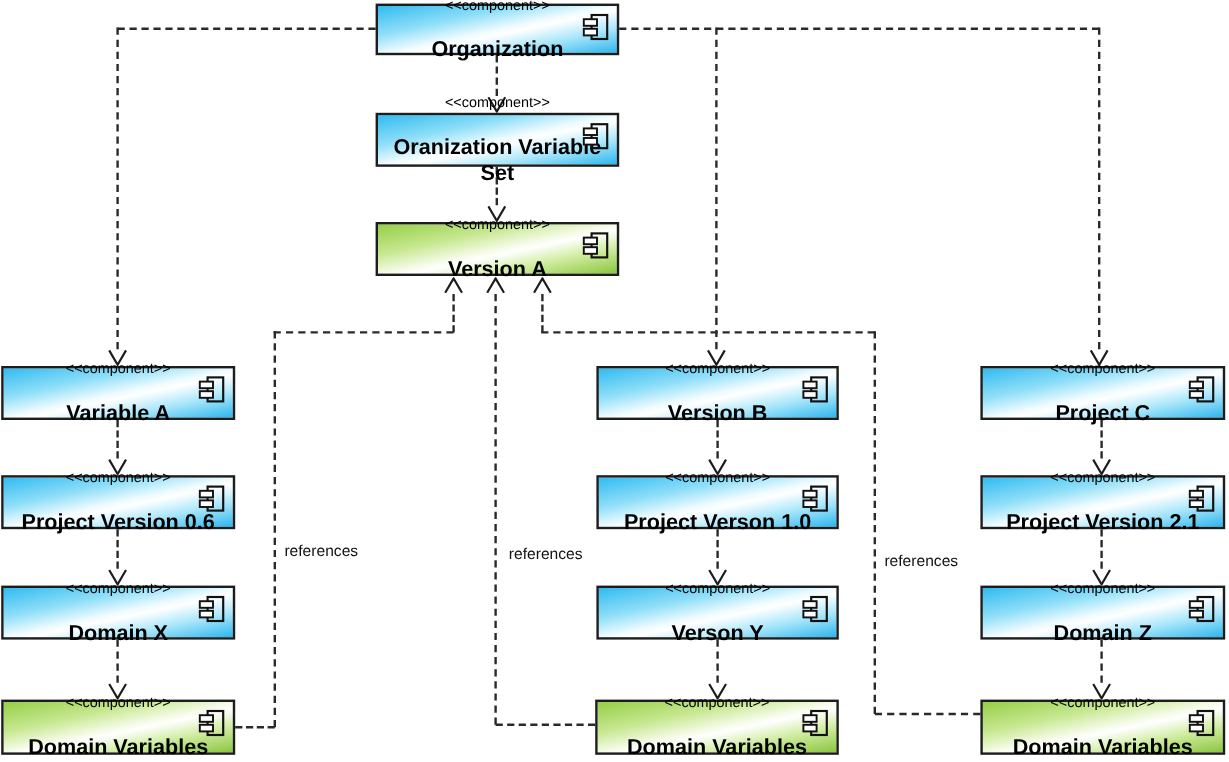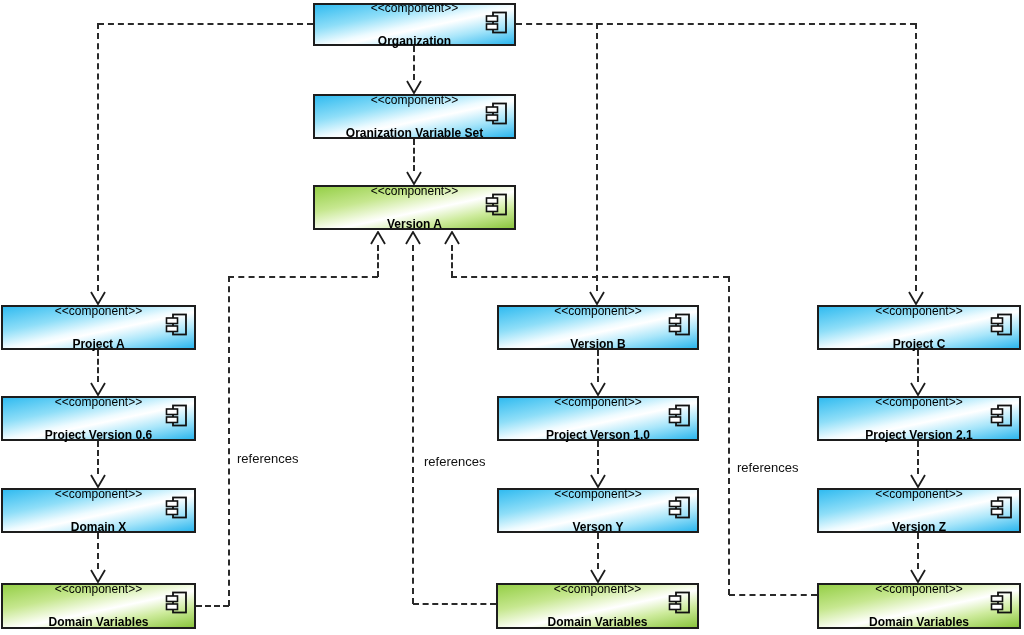--- a/index.html
+++ b/index.html
@@ -12,21 +12,21 @@
     display:flex;flex-direction:column;align-items:center;justify-content:center;
     text-align:center;line-height:1.25;
   }
   .node.blue{
     background:linear-gradient(168deg,#31bbf0 0%,#8edef8 30%,#eefbff 50%,#ffffff 56%,#a9e6fa 75%,#2cb6ee 100%);
   }
   .node.green{
     background:linear-gradient(168deg,#95cf47 0%,#c6e78f 30%,#f4fbe6 50%,#ffffff 56%,#cdeb9c 75%,#8bc53e 100%);
   }
   .stereo{font-size:12px;color:#000;}
-  .nname{font-size:12px;font-weight:bold;color:#000;margin-top:18px;}
+  .nname{font-size:18px;font-weight:bold;color:#000;margin-top:18px;}
   .cicon{position:absolute;top:5px;right:6px;}
   .vl{position:absolute;width:0;border-left:2px dashed #2a2a2a;}
   .hl{position:absolute;height:0;border-top:2px dashed #2a2a2a;}
   .ah{position:absolute;}
   .reflabel{position:absolute;font-size:13px;color:#111;white-space:nowrap;}
 </style>
 </head>
 <body>
 
 <div id="stage">
@@ -147,21 +147,21 @@
     <span class="nname">Version A</span>
     <svg class="cicon" width="23" height="25" viewBox="0 0 23 25">
         <rect x="8" y="2.5" width="13" height="20" fill="none" stroke="#111" stroke-width="1.8"></rect>
         <rect x="1.5" y="6" width="11" height="5.5" fill="#ffffff" stroke="#111" stroke-width="1.6"></rect>
         <rect x="1.5" y="14" width="11" height="5.5" fill="#ffffff" stroke="#111" stroke-width="1.6"></rect>
       </svg>
   </div>
 
   <div class="node blue" style="left:1px;top:305px;width:195px;height:45px;">
     <span class="stereo">&lt;&lt;component&gt;&gt;</span>
-    <span class="nname">Project A</span>
+    <span class="nname">Variable A</span>
     <svg class="cicon" width="23" height="25" viewBox="0 0 23 25">
         <rect x="8" y="2.5" width="13" height="20" fill="none" stroke="#111" stroke-width="1.8"></rect>
         <rect x="1.5" y="6" width="11" height="5.5" fill="#ffffff" stroke="#111" stroke-width="1.6"></rect>
         <rect x="1.5" y="14" width="11" height="5.5" fill="#ffffff" stroke="#111" stroke-width="1.6"></rect>
       </svg>
   </div>
   <div class="node blue" style="left:1px;top:396px;width:195px;height:45px;">
     <span class="stereo">&lt;&lt;component&gt;&gt;</span>
     <span class="nname">Project Version 0.6</span>
     <svg class="cicon" width="23" height="25" viewBox="0 0 23 25">
@@ -239,21 +239,21 @@
     <span class="stereo">&lt;&lt;component&gt;&gt;</span>
     <span class="nname">Project Version 2.1</span>
     <svg class="cicon" width="23" height="25" viewBox="0 0 23 25">
         <rect x="8" y="2.5" width="13" height="20" fill="none" stroke="#111" stroke-width="1.8"></rect>
         <rect x="1.5" y="6" width="11" height="5.5" fill="#ffffff" stroke="#111" stroke-width="1.6"></rect>
         <rect x="1.5" y="14" width="11" height="5.5" fill="#ffffff" stroke="#111" stroke-width="1.6"></rect>
       </svg>
   </div>
   <div class="node blue" style="left:817px;top:488px;width:204px;height:45px;">
     <span class="stereo">&lt;&lt;component&gt;&gt;</span>
-    <span class="nname">Version Z</span>
+    <span class="nname">Domain Z</span>
     <svg class="cicon" width="23" height="25" viewBox="0 0 23 25">
         <rect x="8" y="2.5" width="13" height="20" fill="none" stroke="#111" stroke-width="1.8"></rect>
         <rect x="1.5" y="6" width="11" height="5.5" fill="#ffffff" stroke="#111" stroke-width="1.6"></rect>
         <rect x="1.5" y="14" width="11" height="5.5" fill="#ffffff" stroke="#111" stroke-width="1.6"></rect>
       </svg>
   </div>
   <div class="node green" style="left:817px;top:583px;width:204px;height:46px;">
     <span class="stereo">&lt;&lt;component&gt;&gt;</span>
     <span class="nname">Domain Variables</span>
     <svg class="cicon" width="23" height="25" viewBox="0 0 23 25">

